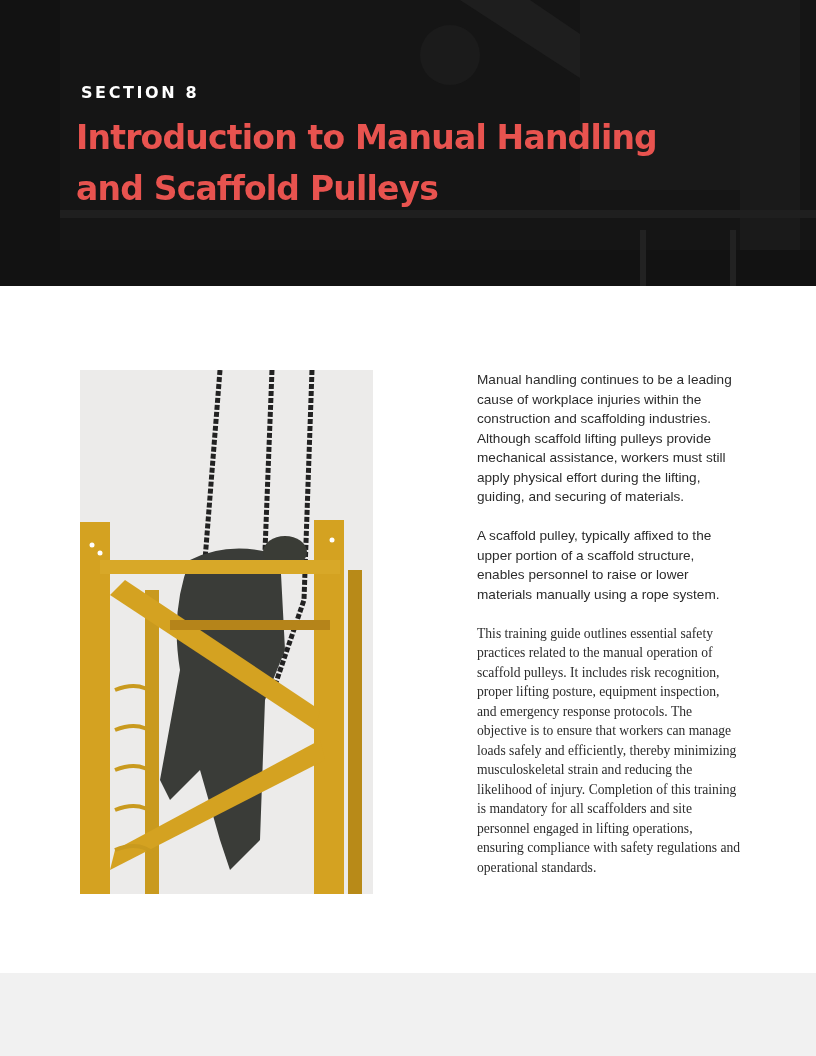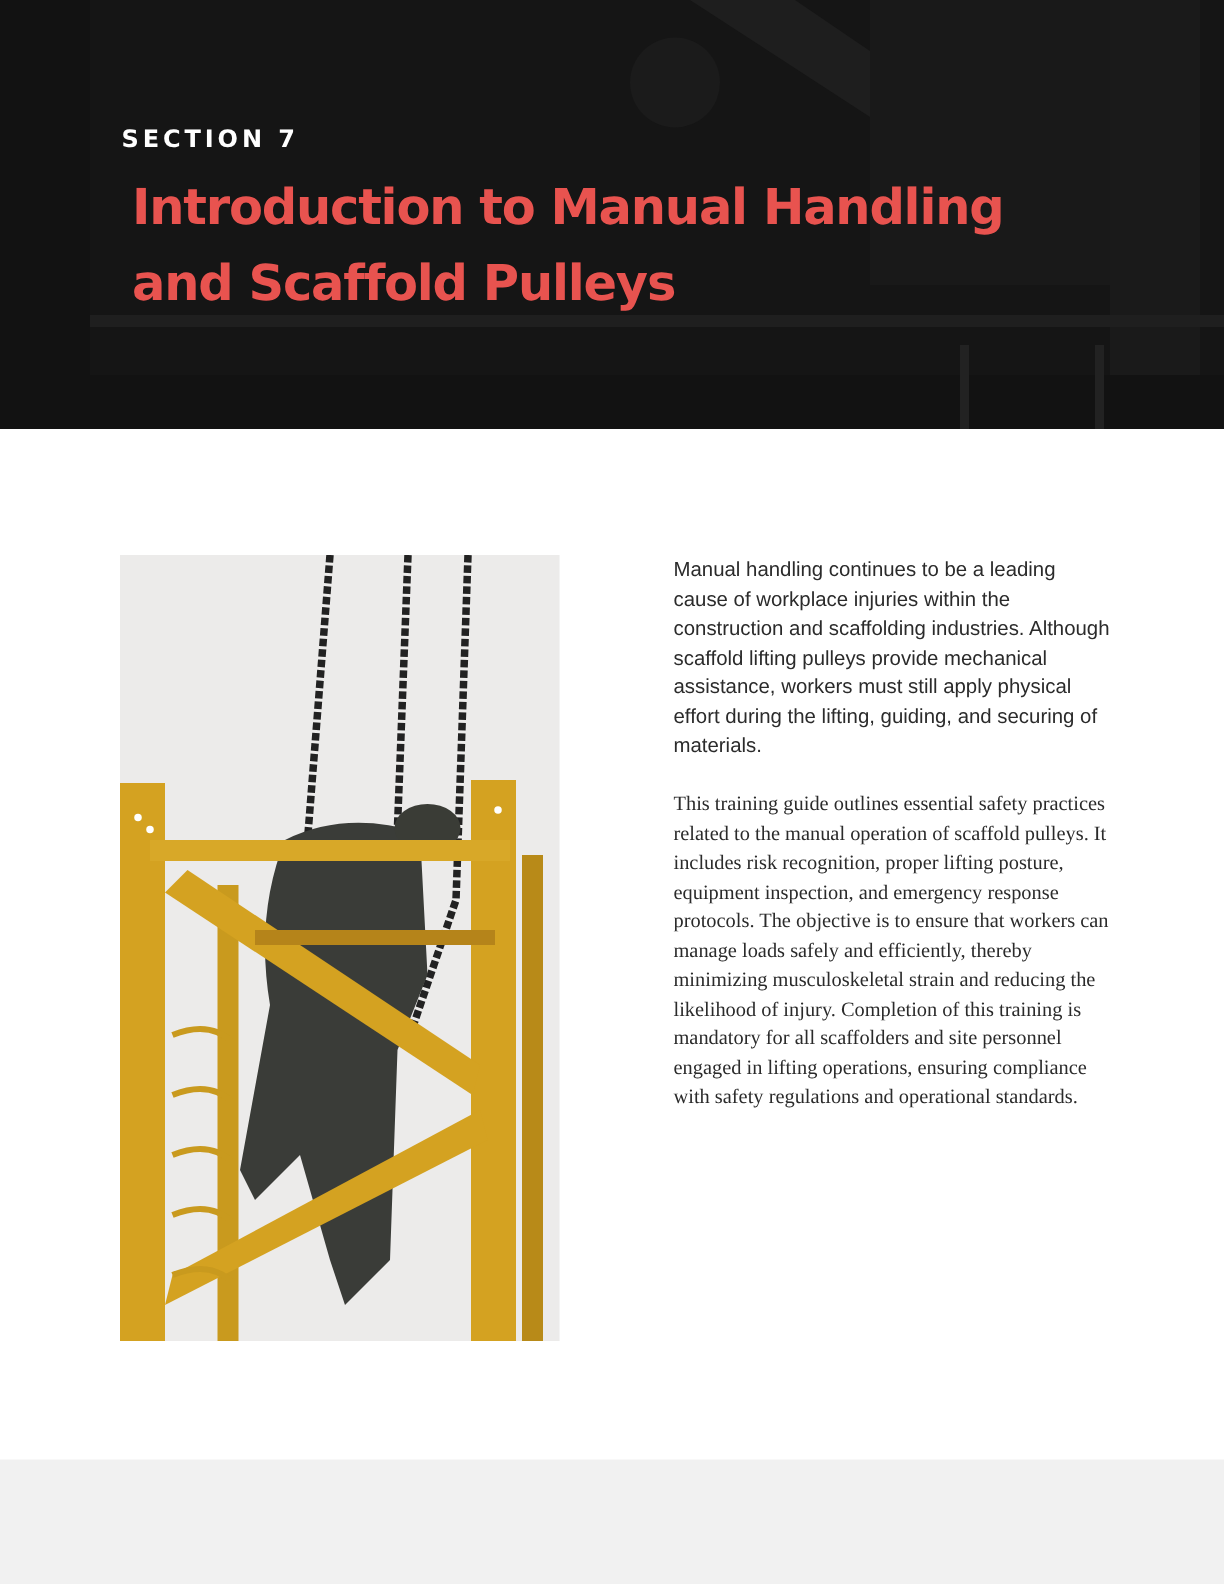--- a/index.html
+++ b/index.html
@@ -10,37 +10,37 @@
       position: absolute; left: 0; top: 0; width: 816px; height: 286px;
       background: #141414; overflow: hidden;
     }
     .hero-bg { position: absolute; inset: 0; }
     .hero-eyebrow {
       position: absolute; left: 81px; top: 83px;
       color: #ffffff; font-family: "DejaVu Sans", sans-serif; font-weight: bold;
       font-size: 16px; letter-spacing: 2.6px;
     }
     .hero-title {
-      position: absolute; left: 88px; top: 112px; width: 640px;
+      position: absolute; left: 76px; top: 112px; width: 640px;
       color: #e8534f; font-family: "DejaVu Sans", sans-serif; font-weight: bold;
       font-size: 33px; line-height: 51px; letter-spacing: -0.8px;
     }
 
     .photo {
       position: absolute; left: 80px; top: 370px; width: 293px; height: 524px;
       background: #ececeb; overflow: hidden;
     }
     .photo svg { display: block; }
 
     .body-text {
       position: absolute; left: 449px; top: 370px; width: 292px;
       color: #2b2b2b; font-family: "Liberation Sans", sans-serif;
       font-size: 13.6px; line-height: 19.5px;
     }
-    .body-text p { margin-bottom: 19.5px; }
+    .body-text p { margin-bottom: 19.5px; margin-left: 28px; }
     .body-text p:last-child { margin-bottom: 0; font-family: Liberation Serif, serif; }
 
     .footer-band {
       position: absolute; left: 0; top: 973px; width: 816px; height: 83px;
       background: #f1f1f1;
     }
   </style>
 </head>
 <body>
 
@@ -50,21 +50,21 @@
     <polygon points="460,0 530,0 780,170 760,195" fill="#1e1e1e"></polygon>
     <rect x="740" y="0" width="60" height="286" fill="#1a1a1a"></rect>
     <rect x="580" y="0" width="160" height="190" fill="#191919"></rect>
     <rect x="0" y="210" width="816" height="8" fill="#1f1f1f"></rect>
     <rect x="0" y="250" width="816" height="36" fill="#121212"></rect>
     <rect x="640" y="230" width="6" height="56" fill="#222"></rect>
     <rect x="730" y="230" width="6" height="56" fill="#222"></rect>
     <circle cx="450" cy="55" r="30" fill="#1b1b1b"></circle>
     <rect x="0" y="0" width="60" height="286" fill="#121212"></rect>
   </svg>
-  <div class="hero-eyebrow">SECTION 7</div>
+  <div class="hero-eyebrow">SECTION 8</div>
   <h1 class="hero-title">Introduction to Manual Handling and Scaffold Pulleys</h1>
 </header>
 
 <figure class="photo">
   <svg width="293" height="524" viewBox="0 0 293 524">
     <rect width="293" height="524" fill="#ecebea"></rect>
 
     <path d="M140,0 L125,190" stroke="#222" stroke-width="5" stroke-dasharray="5 2" fill="none"></path>
     <path d="M192,0 L180,310" stroke="#222" stroke-width="5" stroke-dasharray="5 2" fill="none"></path>
     <path d="M232,0 L224,230 L190,330" stroke="#222" stroke-width="5" stroke-dasharray="5 2" fill="none"></path>
@@ -82,16 +82,17 @@
     <rect x="90" y="250" width="160" height="10" fill="#b5841a"></rect>
     <path d="M35,320 Q60,310 75,325 M35,360 Q60,350 75,365 M35,400 Q60,390 75,405 M35,440 Q60,430 75,445 M35,480 Q60,470 75,485" stroke="#c99a1e" stroke-width="4" fill="none"></path>
     <circle cx="12" cy="175" r="2.5" fill="#fff"></circle>
     <circle cx="20" cy="183" r="2.5" fill="#fff"></circle>
     <circle cx="252" cy="170" r="2.5" fill="#fff"></circle>
   </svg>
 </figure>
 
 <section class="body-text">
   <p>Manual handling continues to be a leading cause of workplace injuries within the construction and scaffolding industries. Although scaffold lifting pulleys provide mechanical assistance, workers must still apply physical effort during the lifting, guiding, and securing of materials.</p>
+  <p>A scaffold pulley, typically affixed to the upper portion of a scaffold structure, enables personnel to raise or lower materials manually using a rope system.</p>
   <p>This training guide outlines essential safety practices related to the manual operation of scaffold pulleys. It includes risk recognition, proper lifting posture, equipment inspection, and emergency response protocols. The objective is to ensure that workers can manage loads safely and efficiently, thereby minimizing musculoskeletal strain and reducing the likelihood of injury. Completion of this training is mandatory for all scaffolders and site personnel engaged in lifting operations, ensuring compliance with safety regulations and operational standards.</p>
 </section>
 
 <div class="footer-band"></div>
 
 </body></html>

